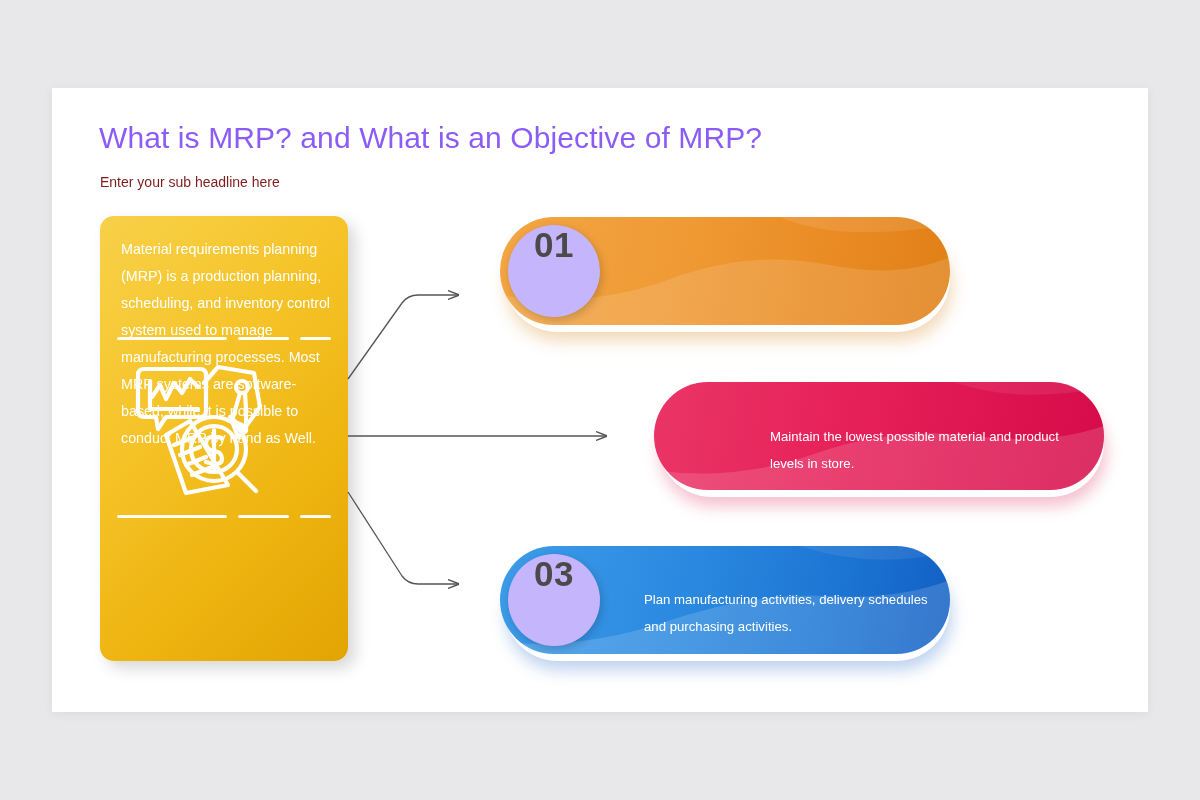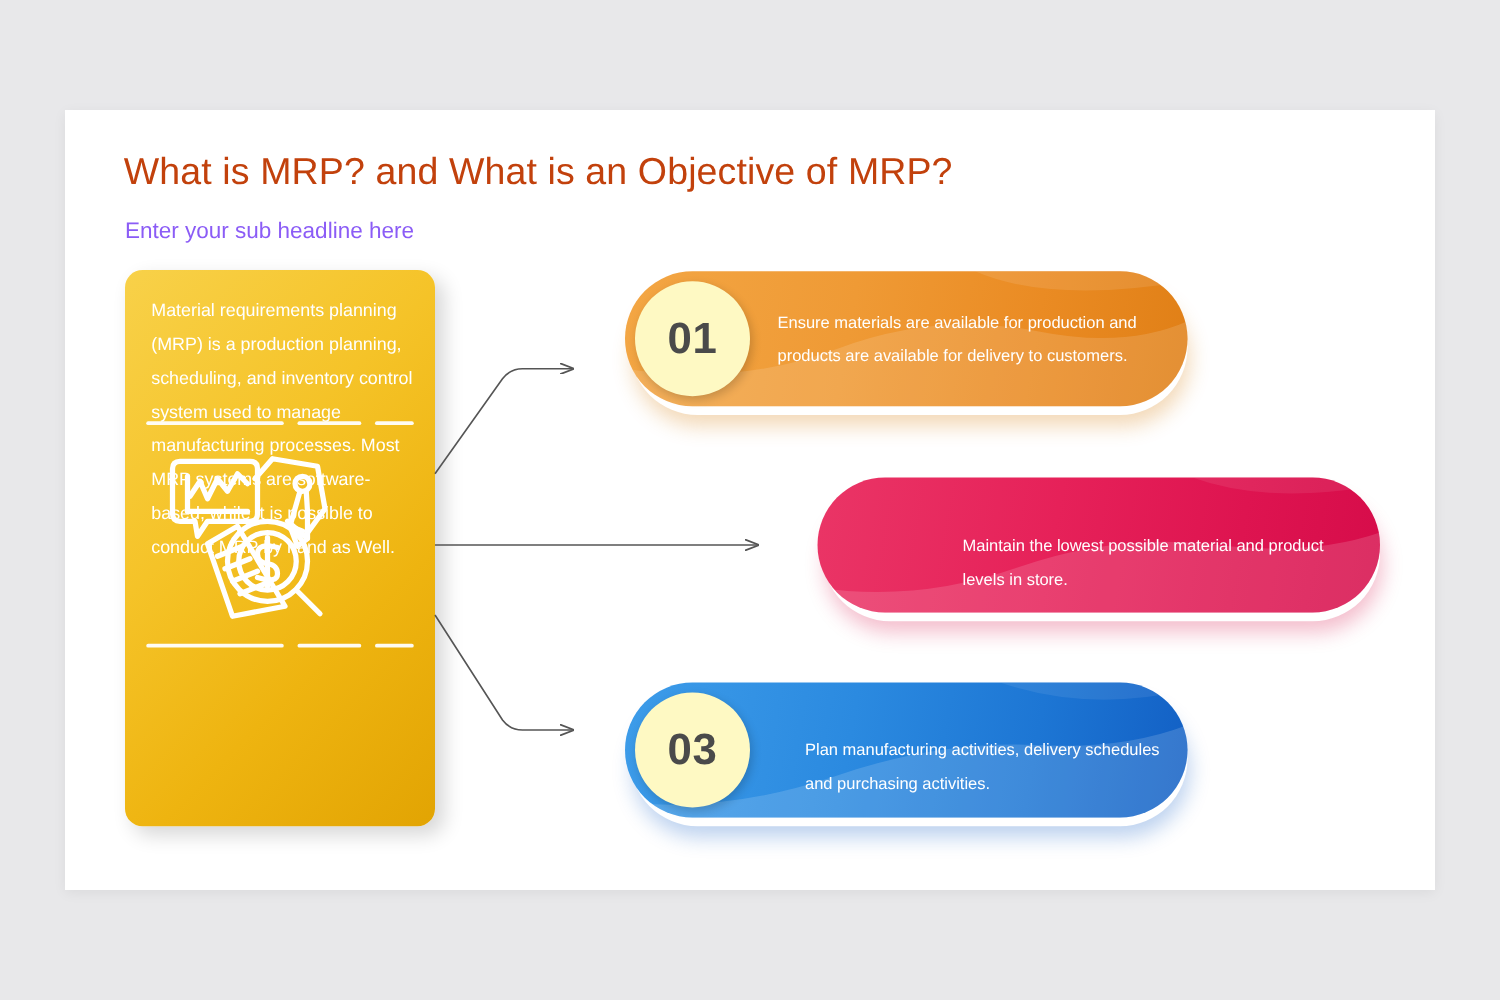--- a/index.html
+++ b/index.html
@@ -27,32 +27,32 @@
     box-shadow: 0 2px 10px rgba(0,0,0,0.06);
   }
 
   
   .page-title {
     position: absolute;
     left: 47px;
     top: 33px;
     font-size: 30px;
     font-weight: 400;
-    color: #c2410c;
+    color: #8b5cf6;
     letter-spacing: 0.1px;
     white-space: nowrap;
   }
 
   .page-subtitle {
     position: absolute;
     left: 48px;
     top: 86px;
-    font-size: 18px;
-    font-weight: 400;
-    color: #8b5cf6;
+    font-size: 14px;
+    font-weight: 400;
+    color: #7f1d1d;
     white-space: nowrap;
   }
 
   
   .info-card {
     position: absolute;
     left: 48px;
     top: 128px;
     width: 248px;
     height: 445px;
@@ -145,23 +145,23 @@
   .pill-2-shadow { left: 606px; top: 301px; width: 446px;
     box-shadow: 2px 9px 16px rgba(214,20,74,0.28); }
   .pill-3-shadow { left: 452px; top: 465px; width: 446px;
     box-shadow: 2px 9px 16px rgba(18,95,196,0.28); }
 
   .pill-number-circle {
     position: absolute;
     width: 92px;
     height: 92px;
     border-radius: 50%;
-    background: #fef9c3;
+    background: #c4b5fd;
     display: flex;
-    align-items: center;
+    align-items: flex-start;
     justify-content: center;
     box-shadow: 2px 3px 8px rgba(0,0,0,0.18);
     z-index: 3;
   }
   .pill-number-circle span {
     font-size: 35px;
     font-weight: 700;
     color: #4a4a4a;
     letter-spacing: 0.5px;
   }
@@ -248,21 +248,20 @@
   <div class="pill-shadow pill-1-shadow"></div>
   <div class="pill pill-1">
     <svg class="pill-wave" viewBox="0 0 450 108" preserveAspectRatio="none">
       <path d="M0 78 Q90 92 170 62 Q250 32 330 48 Q400 62 450 40 L450 108 L0 108 Z" fill="#ffffff" opacity="0.13"></path>
       <path d="M280 0 Q340 26 450 8 L450 0 Z" fill="#ffffff" opacity="0.10"></path>
     </svg>
   </div>
   <div class="pill-number-circle circle-1">
     <span>01</span>
   </div>
-  <div class="pill-text text-1">Ensure materials are available for production and products are available for delivery to customers.</div>
 
   <div class="pill-shadow pill-2-shadow"></div>
   <div class="pill pill-2">
     <svg class="pill-wave" viewBox="0 0 450 108" preserveAspectRatio="none">
       <path d="M0 88 Q80 100 160 72 Q240 44 320 54 Q395 63 450 44 L450 108 L0 108 Z" fill="#ffffff" opacity="0.14"></path>
       <path d="M300 0 Q360 22 450 6 L450 0 Z" fill="#ffffff" opacity="0.08"></path>
     </svg>
   </div>
   <div class="pill-text text-2">Maintain the lowest possible material and product levels in store.</div>
 

